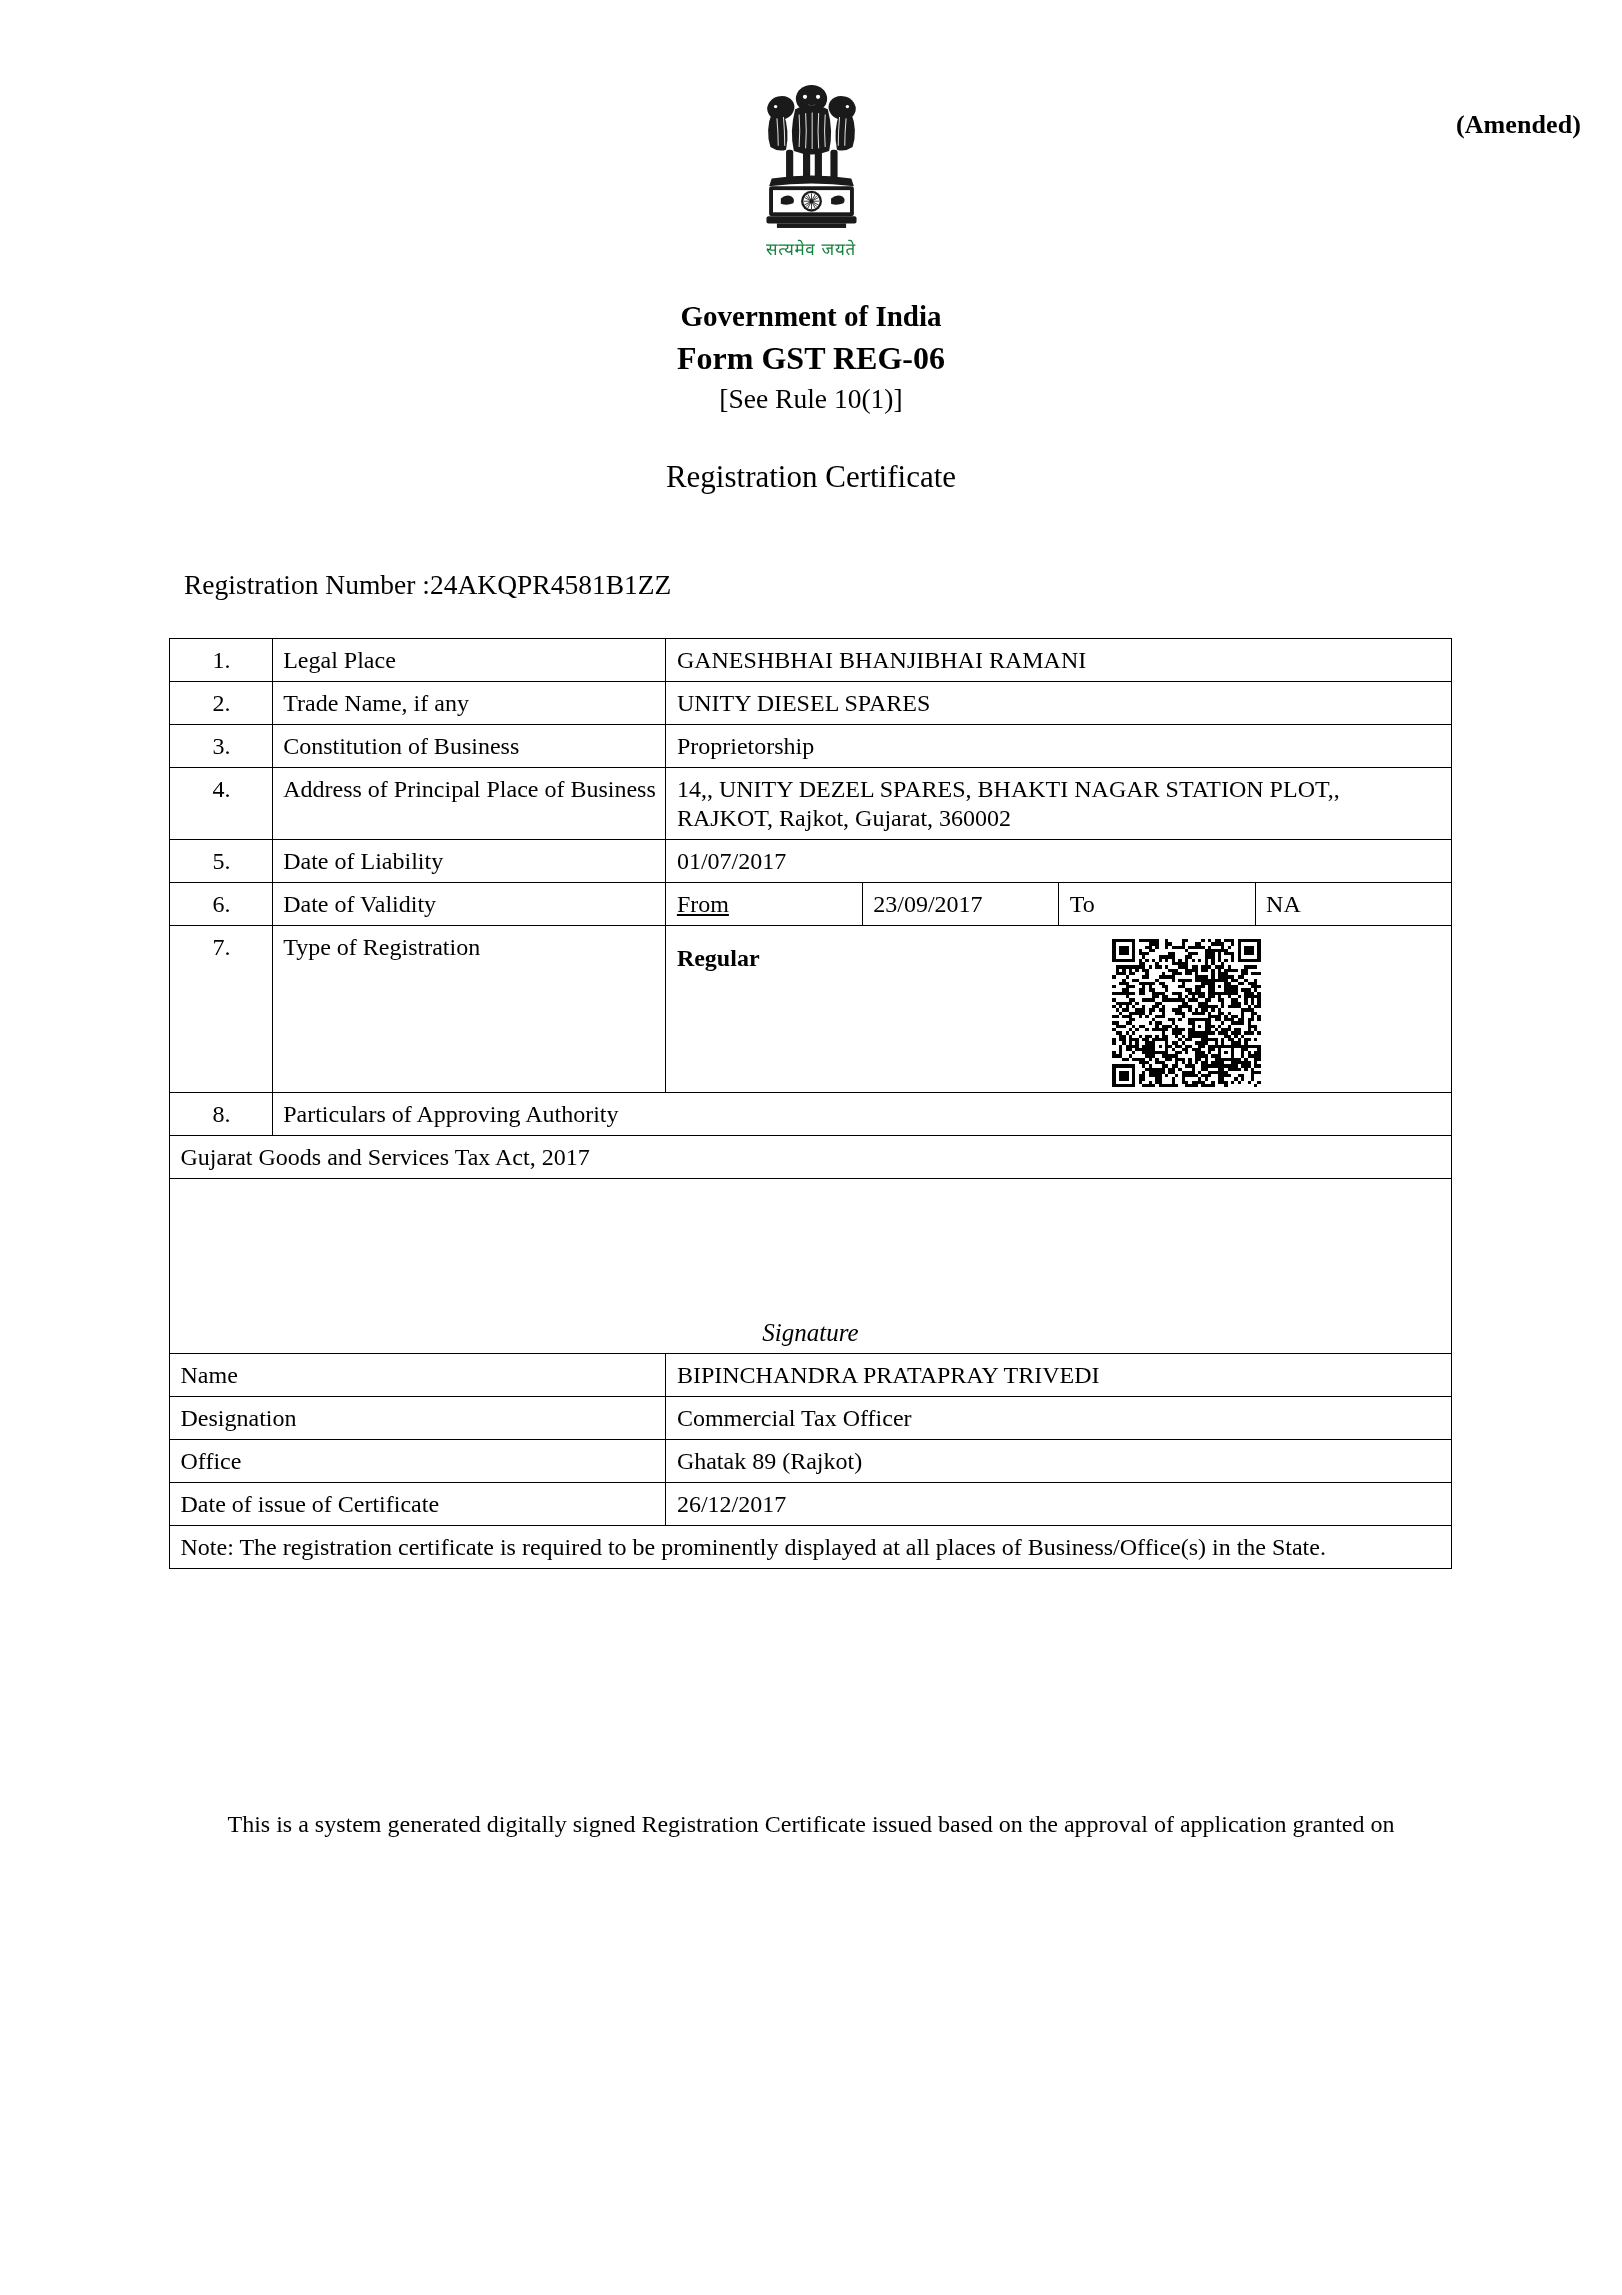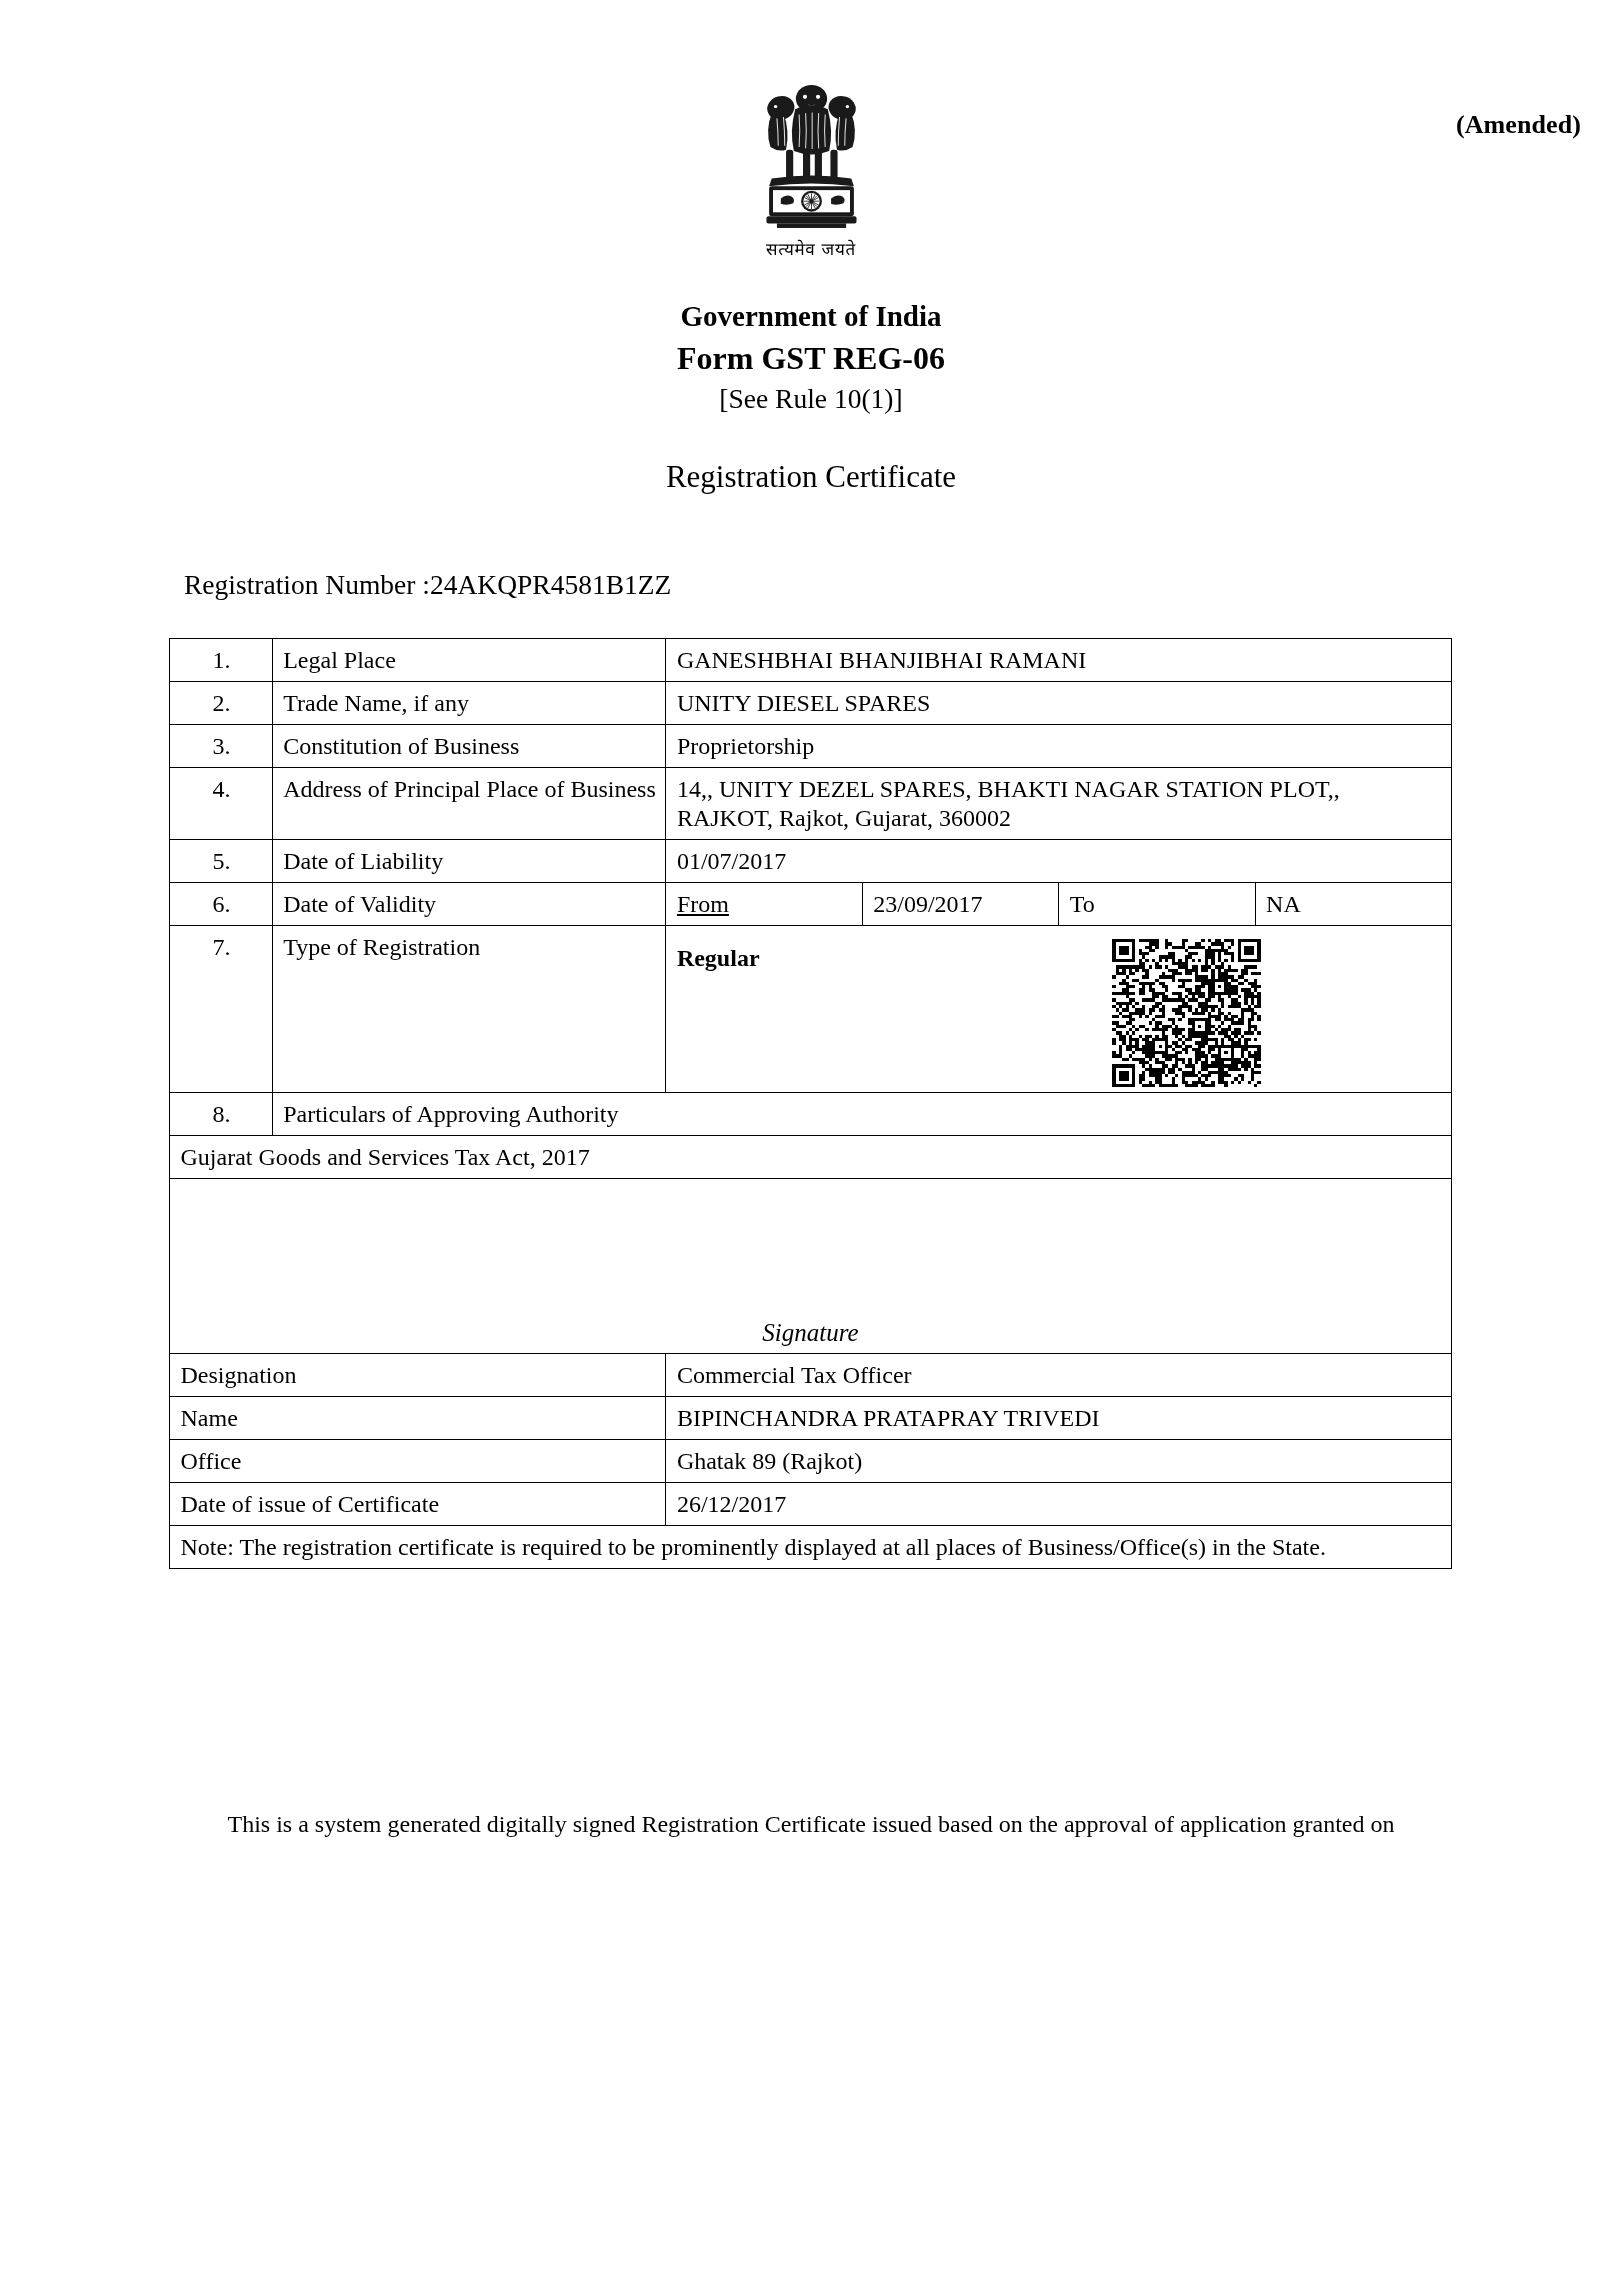--- a/index.html
+++ b/index.html
@@ -42,21 +42,21 @@
     display: flex;
     flex-direction: column;
     align-items: center;
   }
   .emblem-svg { display: block; }
   .emblem-motto {
     font-family: "DejaVu Sans", sans-serif;
     font-size: 17px;
     letter-spacing: 0.7px;
     margin-top: 1.3px;
-    color: #000000;
+    color: #15803d;
   }
 
   
   .head-block {
     position: absolute;
     top: 296px;
     left: 0;
     width: 1622px;
     text-align: center;
   }
@@ -2351,26 +2351,26 @@
       </tr>
       <tr class="h-act">
         <td colspan="6">Gujarat Goods and Services Tax Act, 2017</td>
       </tr>
       <tr class="h-sign">
         <td colspan="6" class="sig-cell">
           <span class="sig-label">Signature</span>
         </td>
       </tr>
       <tr class="h-kv">
+        <td colspan="2">Name</td>
+        <td colspan="4">BIPINCHANDRA PRATAPRAY TRIVEDI</td>
+      </tr>
+      <tr class="h-kv">
         <td colspan="2">Designation</td>
         <td colspan="4">Commercial Tax Officer</td>
-      </tr>
-      <tr class="h-kv">
-        <td colspan="2">Name</td>
-        <td colspan="4">BIPINCHANDRA PRATAPRAY TRIVEDI</td>
       </tr>
       <tr class="h-kv">
         <td colspan="2">Office</td>
         <td colspan="4">Ghatak 89 (Rajkot)</td>
       </tr>
       <tr class="h-kv">
         <td colspan="2">Date of issue of Certificate</td>
         <td colspan="4">26/12/2017</td>
       </tr>
       <tr class="h-note">

